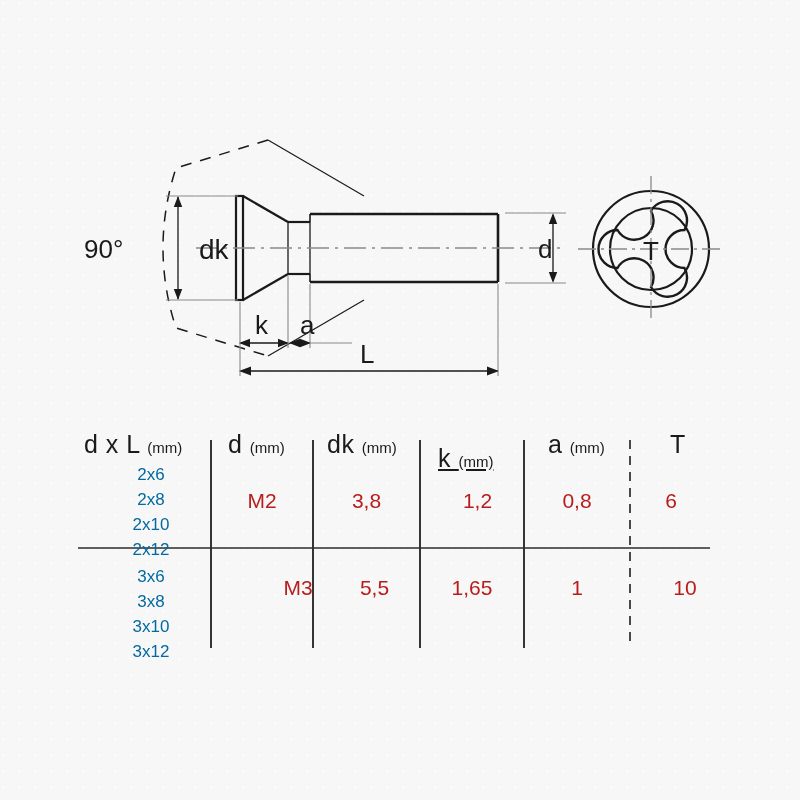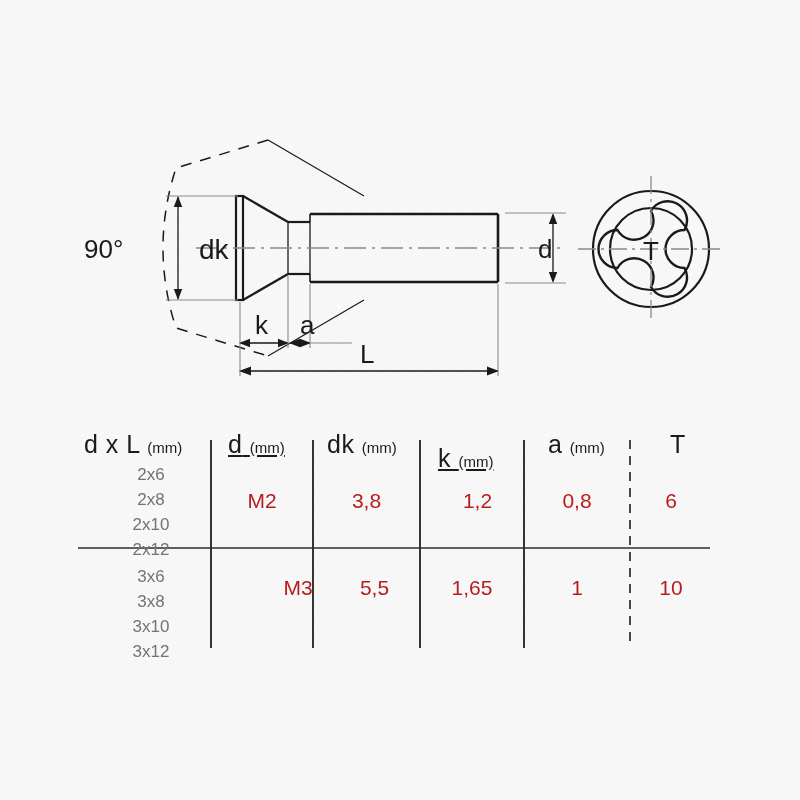--- a/index.html
+++ b/index.html
@@ -24,21 +24,21 @@
   .stage{position:absolute;left:0;top:0;width:800px;height:800px;}
 
   
   #spec-table{
     position:absolute;left:0;top:0;width:800px;height:800px;
     pointer-events:none;
   }
   .tbl-text{position:absolute;pointer-events:auto;white-space:nowrap;}
   .hdr{font-size:25px;letter-spacing:.5px;}
   .hdr .unit{font-size:15px;letter-spacing:0;}
-  .sizes{font-size:17px;color:#737373;line-height:25px;text-align:center;}
+  .sizes{font-size:17px;color:#0369a1;line-height:25px;text-align:center;}
   .val{font-size:21px;color:#b91c1c;}
 </style>
 </head>
 <body>
 
 <div id="texture"></div>
 
 <svg id="drawing" class="stage" viewBox="0 0 800 800">
   <g fill="none" stroke="#1a1a1a" stroke-width="1.6" stroke-linecap="butt">
 
@@ -134,21 +134,21 @@
     <line x1="630" y1="440" x2="630" y2="648" stroke-width="1.7" stroke-dasharray="9 7"></line>
   </g>
 </svg>
 
 <div>
 
   <div class="tbl-text hdr" style="left:84px;top:430px;">
     <span>d x L</span>
     <span class="unit">(mm)</span>
   </div>
-  <div class="tbl-text hdr" style="left:228px;top:430px;text-decoration:underline;">
+  <div class="tbl-text hdr" style="left:228px;top:430px;">
     <span>d</span>
     <span class="unit">(mm)</span>
   </div>
   <div class="tbl-text hdr" style="left:327px;top:430px;">
     <span>dk</span>
     <span class="unit">(mm)</span>
   </div>
   <div class="tbl-text hdr" style="left:438px;top:444px;text-decoration:underline;">
     <span>k</span>
     <span class="unit">(mm)</span>
@@ -176,14 +176,14 @@
   <div class="tbl-text sizes" style="left:108px;top:564px;width:86px;">
     <div>3x6</div>
     <div>3x8</div>
     <div>3x10</div>
     <div>3x12</div>
   </div>
   <div class="tbl-text val" style="left:212px;top:576px;width:100px;text-align:center;margin-left:36px;">M3</div>
   <div class="tbl-text val" style="left:314px;top:576px;width:105px;text-align:center;margin-left:8px;">5,5</div>
   <div class="tbl-text val" style="left:421px;top:576px;width:102px;text-align:center;">1,65</div>
   <div class="tbl-text val" style="left:525px;top:576px;width:104px;text-align:center;">1</div>
-  <div class="tbl-text val" style="left:631px;top:576px;width:80px;text-align:center;">10</div>
+  <div class="tbl-text val" style="left:645px;top:576px;width:80px;text-align:center;">10</div>
 </div>
 
 </body></html>

